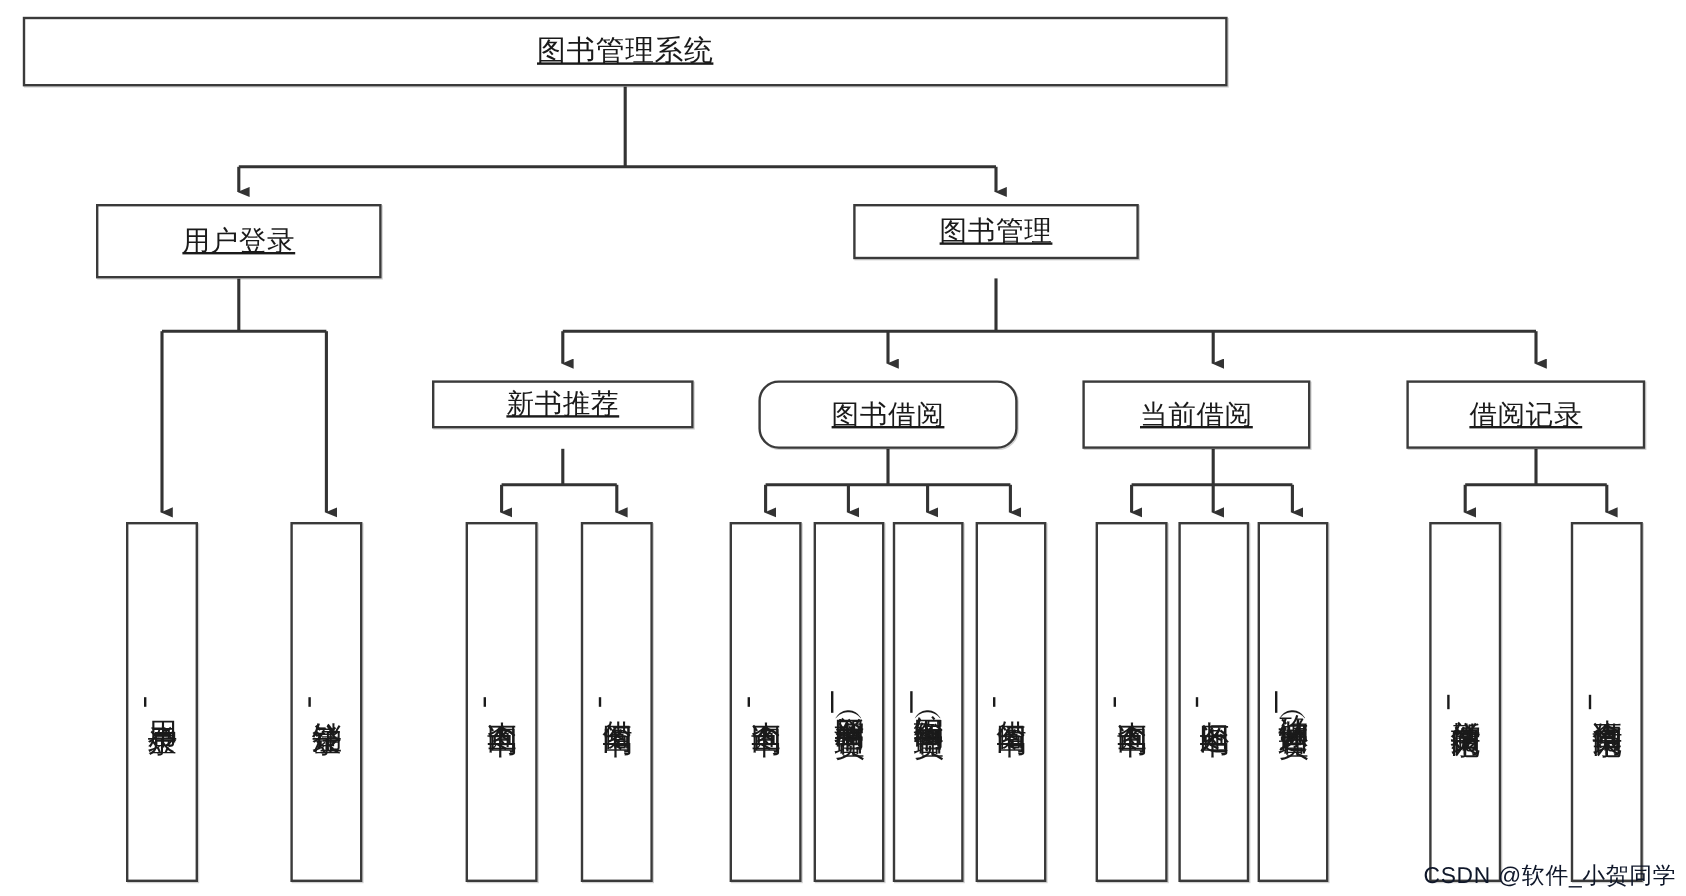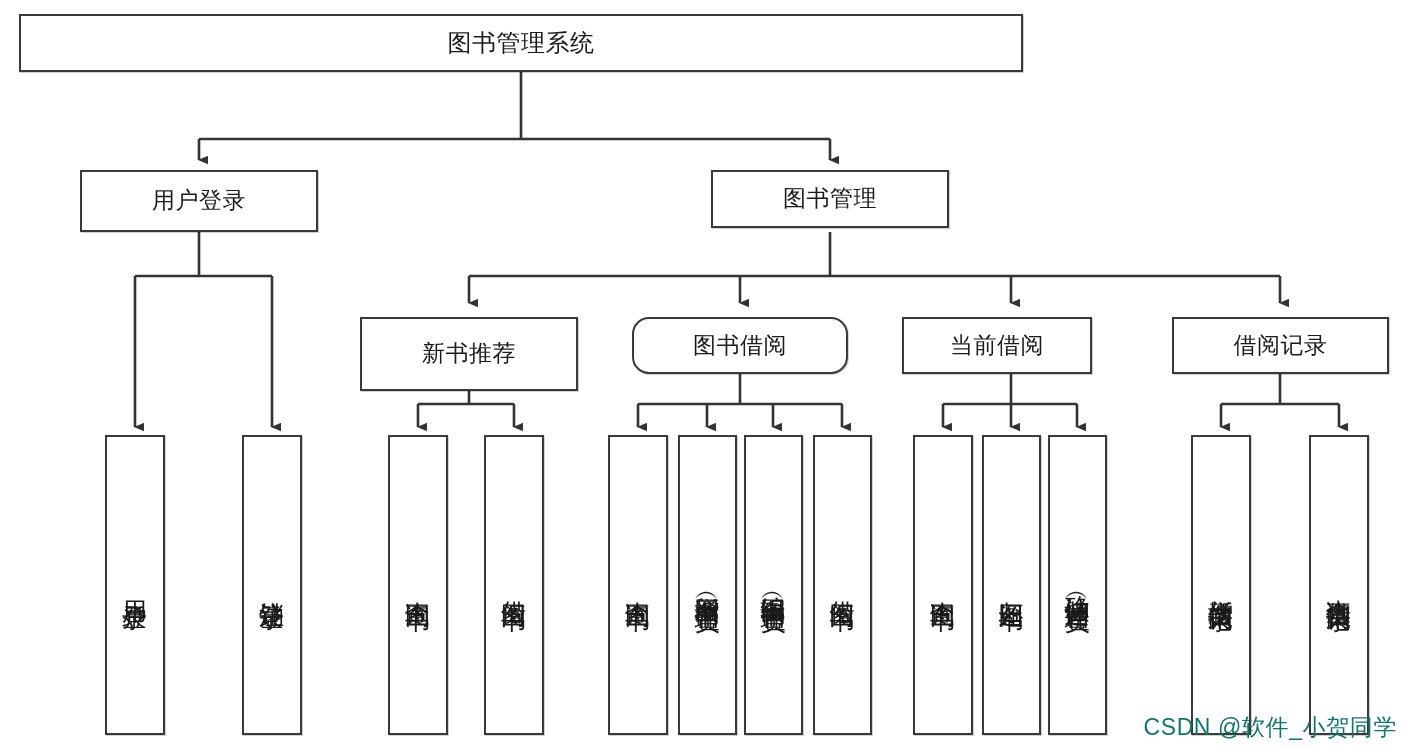--- a/index.html
+++ b/index.html
@@ -34,20 +34,21 @@
     align-items: center;
     justify-content: center;
     color: #1a1a1a;
     box-shadow: 1px 1px 0 rgba(0,0,0,0.18);
   }
   .node .lbl {
     display: block;
     text-align: left;
     line-height: 1.12;
     letter-spacing: 0.5px;
+    text-decoration: underline;
   }
   .h-node .lbl {
     font-size: 23px;
   }
   .root .lbl {
     font-size: 24px;
   }
   .v-node {
     writing-mode: vertical-rl;
     text-orientation: upright;
@@ -57,22 +58,22 @@
     text-orientation: upright;
     font-size: 25px;
     line-height: 1.04;
     letter-spacing: 2px;
     white-space: nowrap;
   }
   .watermark {
     position: absolute;
     right: 8px;
     bottom: 4px;
-    font-size: 23px;
-    color: #0f766e;
+    font-size: 19px;
+    color: #0f172a;
     letter-spacing: 0.6px;
     user-select: none;
     white-space: nowrap;
   }
 </style>
 </head>
 <body>
 
 <div id="canvas">
 
@@ -126,34 +127,34 @@
     </g>
   </svg>
 
   <div class="node root h-node" style="left:19px; top:14px; width:1004px; height:58px;">
     <span class="lbl">图书管理系统</span>
   </div>
 
   <div class="node h-node" style="left:80px; top:170px; width:238px; height:62px;">
     <span class="lbl">用户登录</span>
   </div>
-  <div class="node h-node" style="left:711px; top:170px; width:238px; height:58px;">
+  <div class="node h-node" style="left:711px; top:170px; width:238px; height:46px;">
     <span class="lbl">图书管理</span>
   </div>
 
-  <div class="node h-node" style="left:360px; top:317px; width:218px; height:74px;">
+  <div class="node h-node" style="left:360px; top:317px; width:218px; height:40px;">
     <span class="lbl">新书推荐</span>
   </div>
   <div class="node h-node" style="left:632px; top:317px; width:216px; height:57px;border-radius:17px;">
     <span class="lbl">图书借阅</span>
   </div>
   <div class="node h-node" style="left:902px; top:317px; width:190px; height:57px;">
     <span class="lbl">当前借阅</span>
   </div>
-  <div class="node h-node" style="left:1172px; top:317px; width:217px; height:57px;">
+  <div class="node h-node" style="left:1172px; top:317px; width:199px; height:57px;">
     <span class="lbl">借阅记录</span>
   </div>
 
   <div class="node v-node" style="left:105px; top:435px; width:60px; height:300px;">
     <span class="lbl">用户登录</span>
   </div>
   <div class="node v-node" style="left:242px; top:435px; width:60px; height:300px;">
     <span class="lbl">注销登录</span>
   </div>
 

